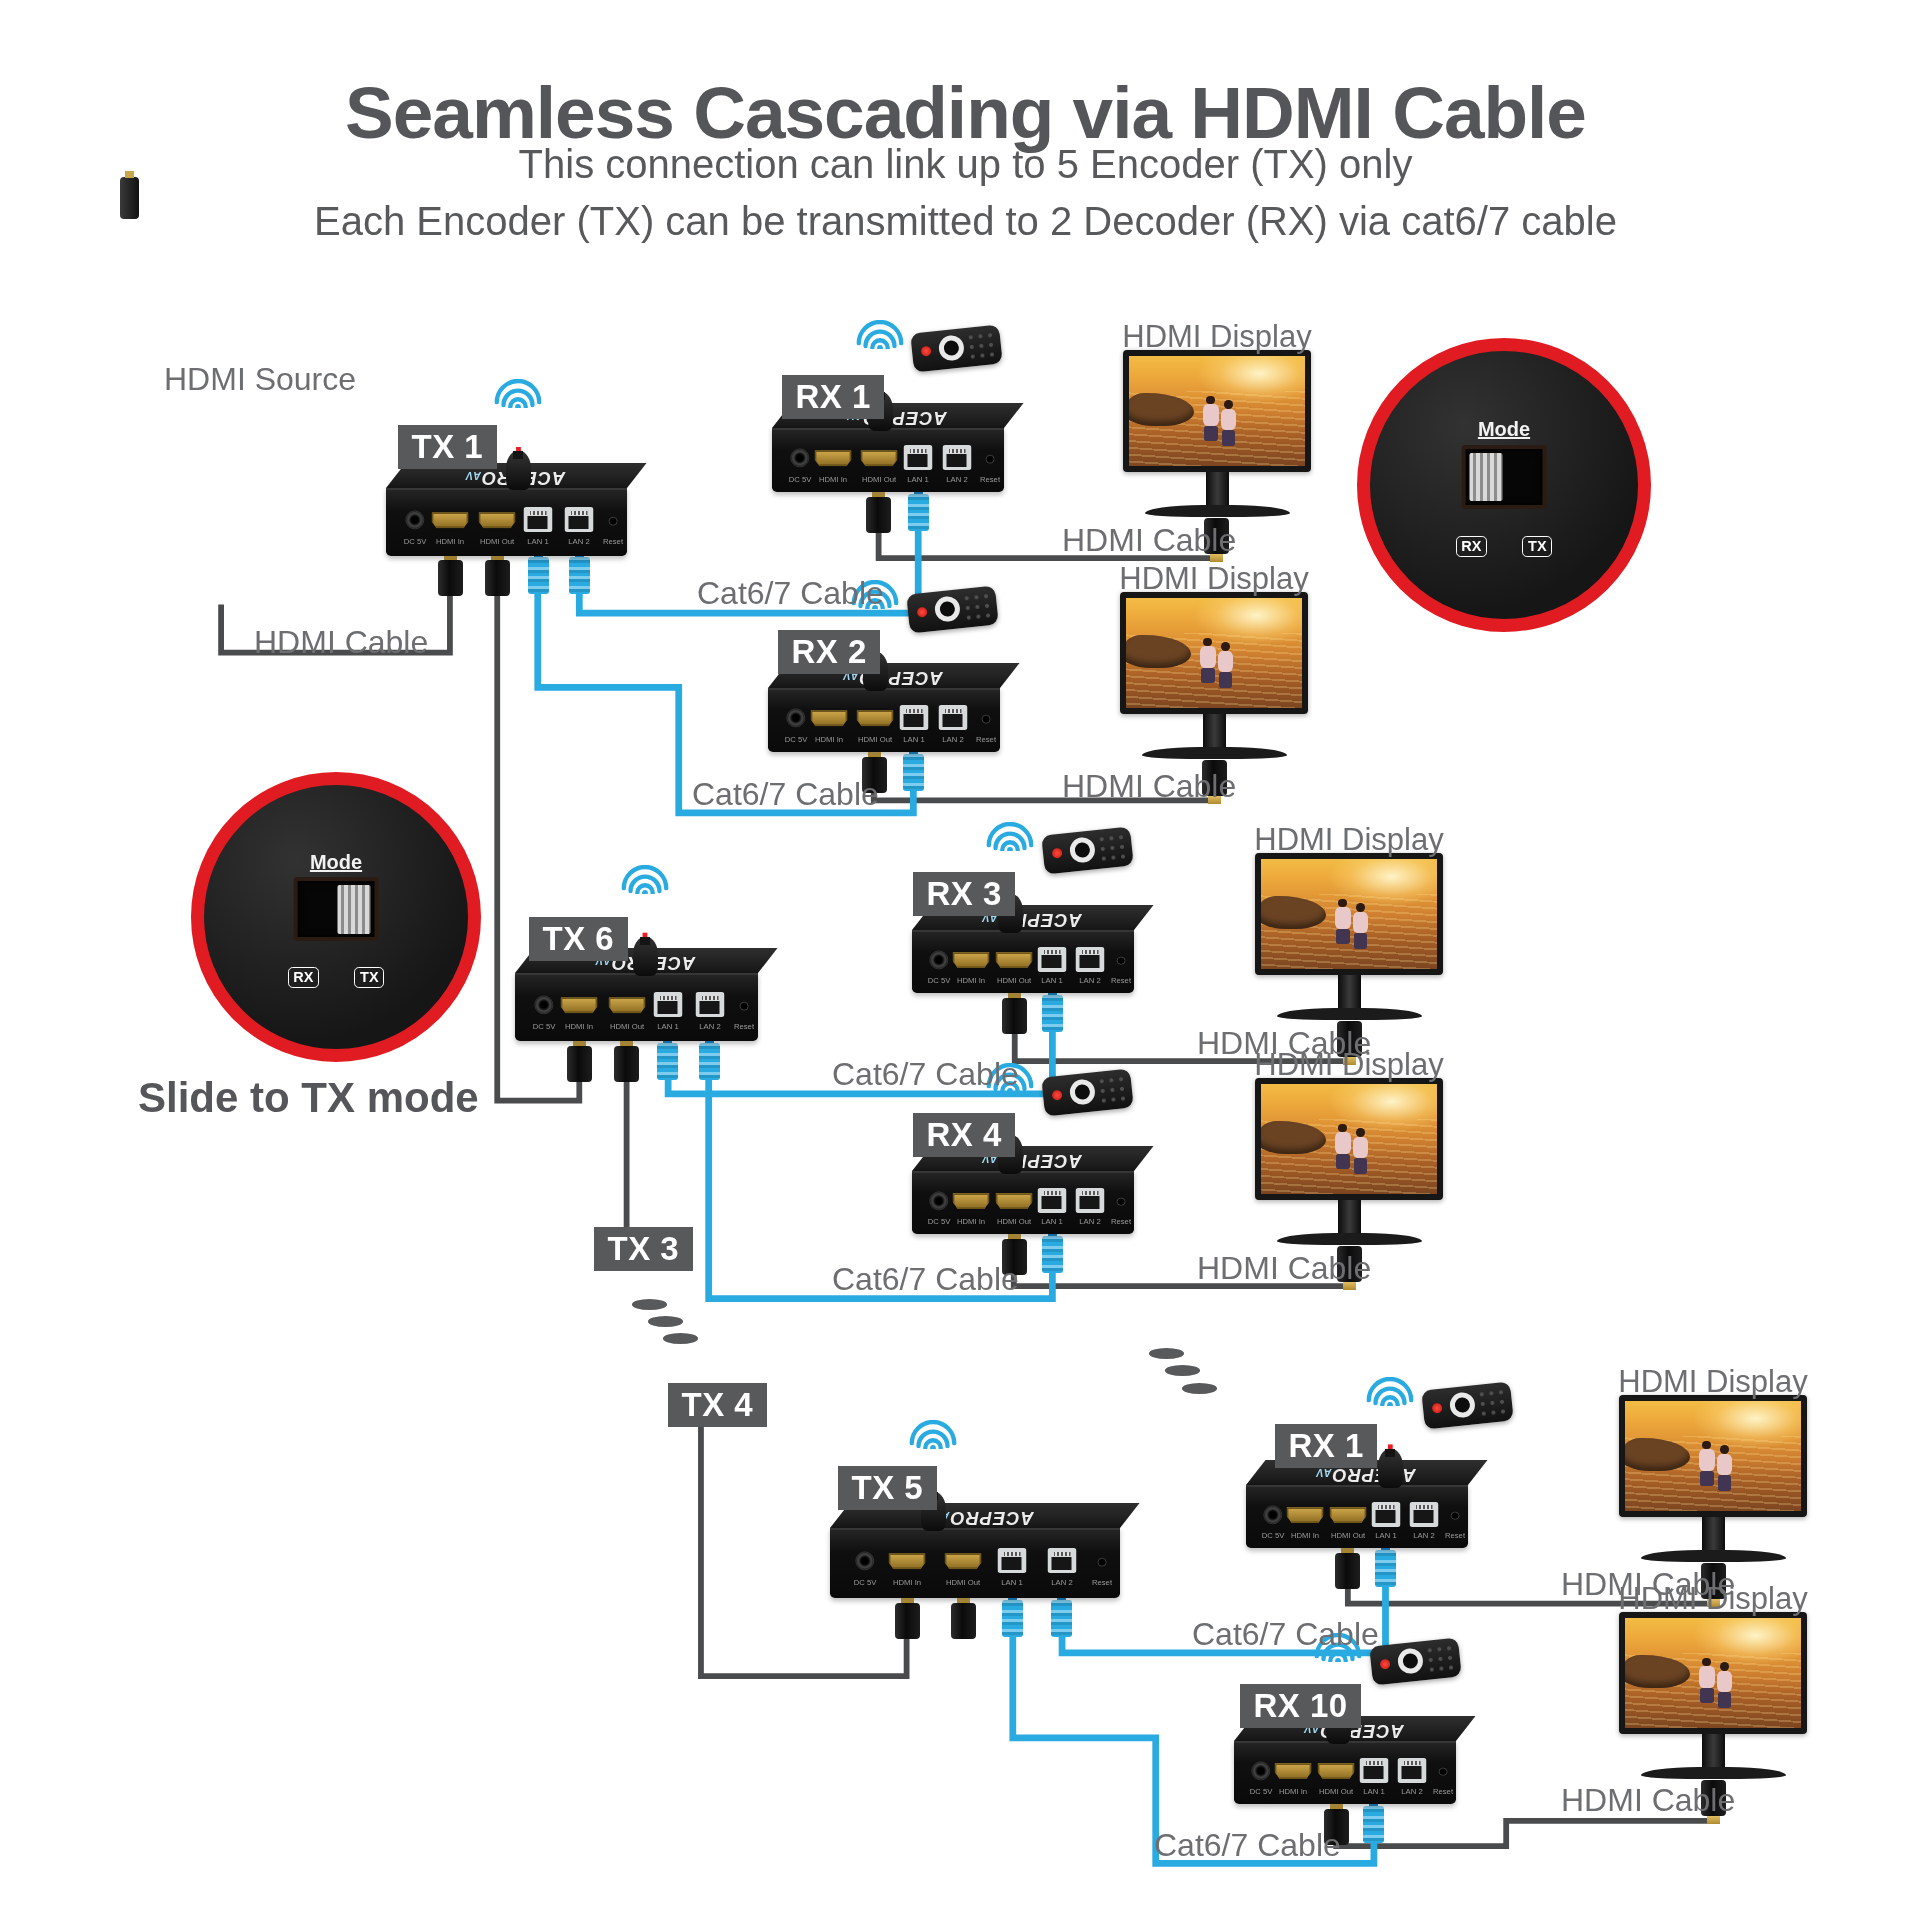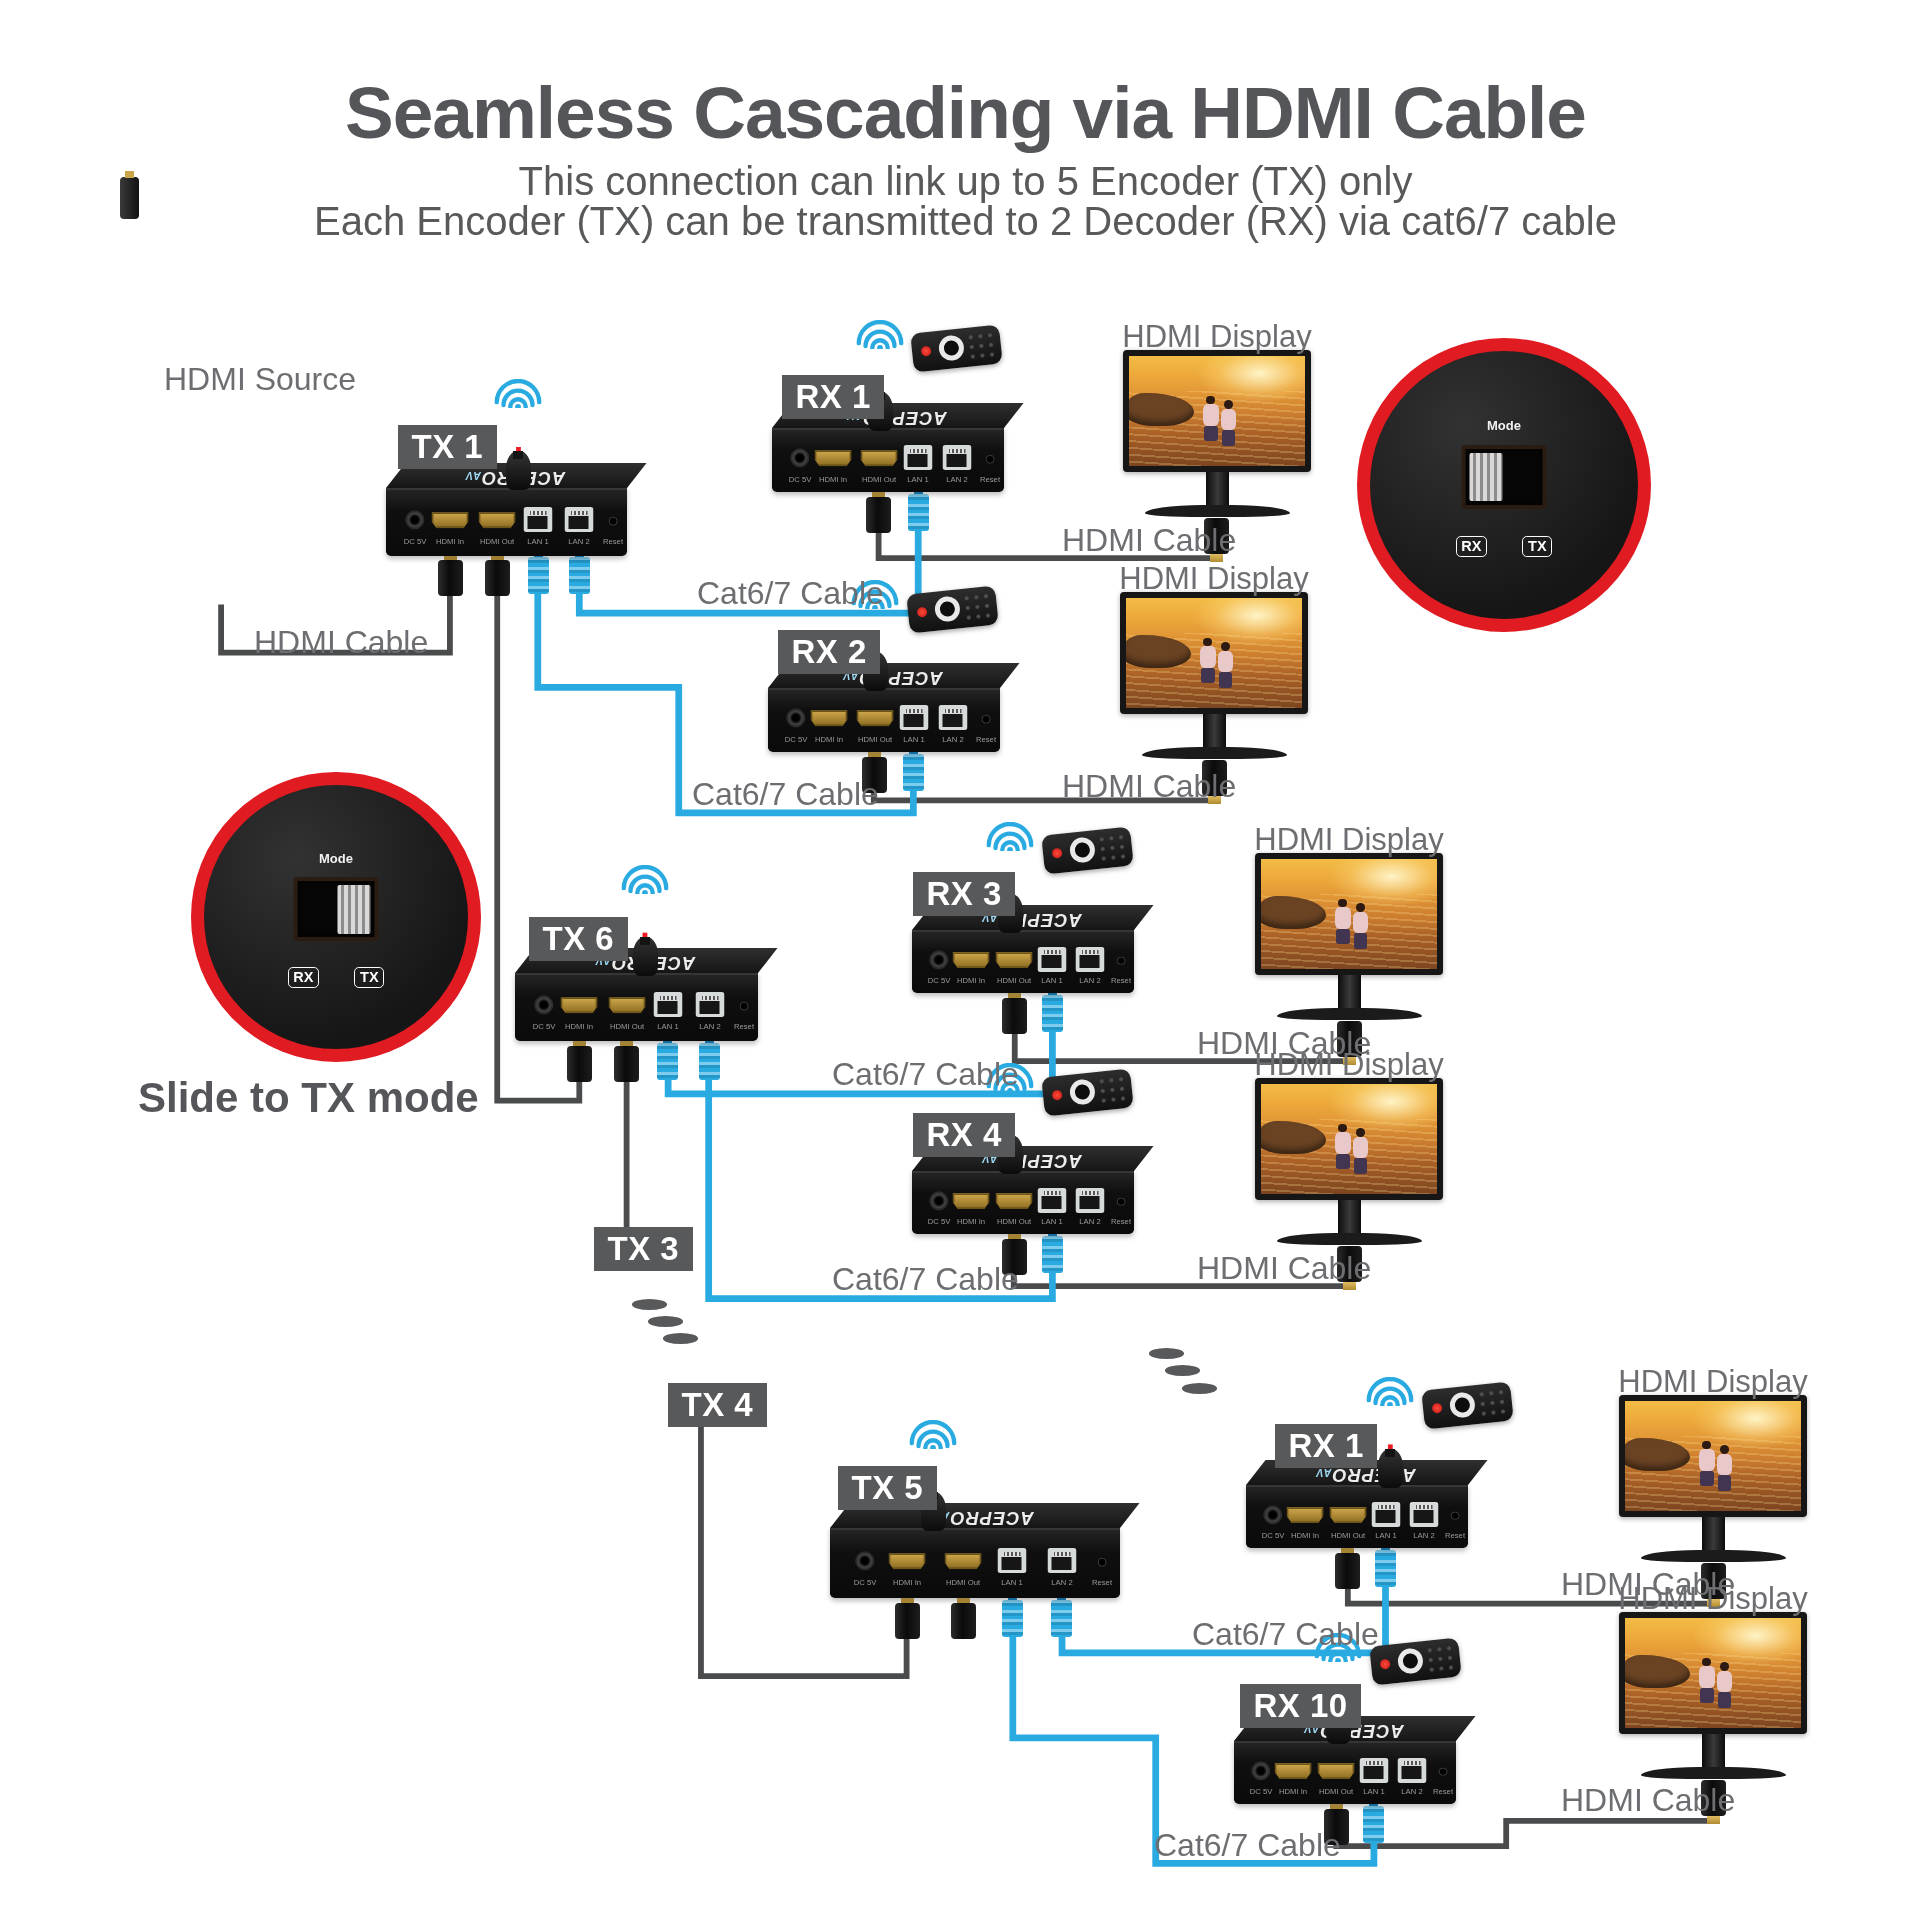--- a/index.html
+++ b/index.html
@@ -63,37 +63,37 @@
   .lap-screen{position:absolute;left:29px;top:4.8px;width:220px;height:162px;background:#202224;border:2.9px solid #9aa0a3;border-bottom:none;border-radius:5.8px 5.8px 0 0;padding:6.8px 6.8px 19.3px 6.8px;box-sizing:border-box;}
   .acer-logo{position:absolute;left:29px;top:148px;width:220px;text-align:center;color:#8d9093;font-style:italic;font-weight:700;font-size:12.6px;z-index:4;}
   .lap-deck{position:absolute;left:0;right:0;top:167px;height:48px;background:linear-gradient(180deg,#ecedee,#bcbec0);clip-path:polygon(9% 0,91% 0,100% 100%,0 100%);box-shadow:0 2.9px 3.9px rgba(0,0,0,.18);}
   .lap-keys{position:absolute;left:33px;right:33px;top:173px;height:26px;background:#a7a9ac;clip-path:polygon(4% 0,96% 0,100% 100%,0 100%);background-image:repeating-linear-gradient(90deg,rgba(70,70,70,.55) 0 1.9px,transparent 1.9px 16.4px),repeating-linear-gradient(0deg,rgba(70,70,70,.55) 0 1px,transparent 1px 8.7px);}
   .lap-pad{position:absolute;left:45%;top:202px;width:10%;height:8.7px;background:#c9cbcd;border:1px solid #9b9da0;}
   .src-plug{position:absolute;left:120px;top:177px;width:19.3px;height:42px;background:linear-gradient(90deg,#3a3a3a,#111);border-radius:3.9px;z-index:2;}
   .src-plug:before{content:"";position:absolute;left:4.8px;top:-5.8px;width:9.7px;height:6.8px;background:#caa64b;}
   
   .inset{position:absolute;z-index:4;}
   .inset-circle{position:relative;width:100%;height:100%;border-radius:50%;border:13.5px solid #e11b22;background:radial-gradient(circle at 35% 28%,#323232,#161616 72%);box-sizing:border-box;overflow:hidden;}
-  .mode-lbl{position:absolute;top:25%;left:0;right:0;text-align:center;color:#f2f2f2;font-weight:700;font-size:13px;}
+  .mode-lbl{position:absolute;top:25%;left:0;right:0;text-align:center;color:#f2f2f2;font-weight:700;font-size:20px;text-decoration:underline;}
   .slide-switch{position:absolute;top:35%;left:50%;transform:translateX(-50%);width:77px;height:56px;background:#060606;border:4.8px solid #2a1c12;border-radius:3.9px;box-shadow:inset 0 0 7.7px #000;}
   .knob{position:absolute;top:3.9px;bottom:3.9px;width:33px;background:repeating-linear-gradient(90deg,#d9d9d9 0 3.9px,#8c8c8c 3.9px 6.8px);border-radius:1.9px;}
   .knob.left{left:3.9px;} .knob.right{right:3.9px;}
   .opt-row{position:absolute;top:69%;left:0;right:0;display:flex;justify-content:center;gap:35px;}
   .opt{color:#fff;border:1.9px solid #fff;border-radius:4.8px;font-weight:700;font-size:14.5px;line-height:19.3px;padding:0 4.8px;}
   .inset-caption{position:absolute;color:#55565a;font-weight:700;font-size:42px;white-space:nowrap;}
   
   .dot{position:absolute;width:35px;height:10.6px;background:#58595b;border-radius:50%;z-index:2;}
 </style>
 </head>
 <body>
 
 <div id="canvas">
 
   <div class="title">Seamless Cascading via HDMI Cable</div>
-  <div class="subtitle" style="top:159px">This connection can link up to 5 Encoder (TX) only</div>
+  <div class="subtitle" style="top:142px">This connection can link up to 5 Encoder (TX) only</div>
   <div class="subtitle" style="top:199px">Each Encoder (TX) can be transmitted to 2 Decoder (RX) via cat6/7 cable</div>
 
   <svg id="wires" width="1931" height="1931" viewBox="0 0 2000 2000">
       <path d="M229,626 L229,676 L466,676 L466,575" fill="none" stroke="#4a4b4d" stroke-width="6" stroke-linejoin="miter"></path>
       <path d="M515,575 L515,1140 L600,1140 L600,1078" fill="none" stroke="#4a4b4d" stroke-width="6" stroke-linejoin="miter"></path>
       <path d="M649,1078 L649,1271" fill="none" stroke="#4a4b4d" stroke-width="6" stroke-linejoin="miter"></path>
       <path d="M726,1476 L726,1736 L939,1736 L939,1655" fill="none" stroke="#4a4b4d" stroke-width="6" stroke-linejoin="miter"></path>
       <path d="M910,509 L910,578 L1260,578 L1260,550" fill="none" stroke="#4a4b4d" stroke-width="6" stroke-linejoin="miter"></path>
       <path d="M905,779 L905,829 L1257,829 L1257,800" fill="none" stroke="#4a4b4d" stroke-width="6" stroke-linejoin="miter"></path>
       <path d="M1051,1028 L1051,1099 L1397,1099 L1397,1070" fill="none" stroke="#4a4b4d" stroke-width="6" stroke-linejoin="miter"></path>

